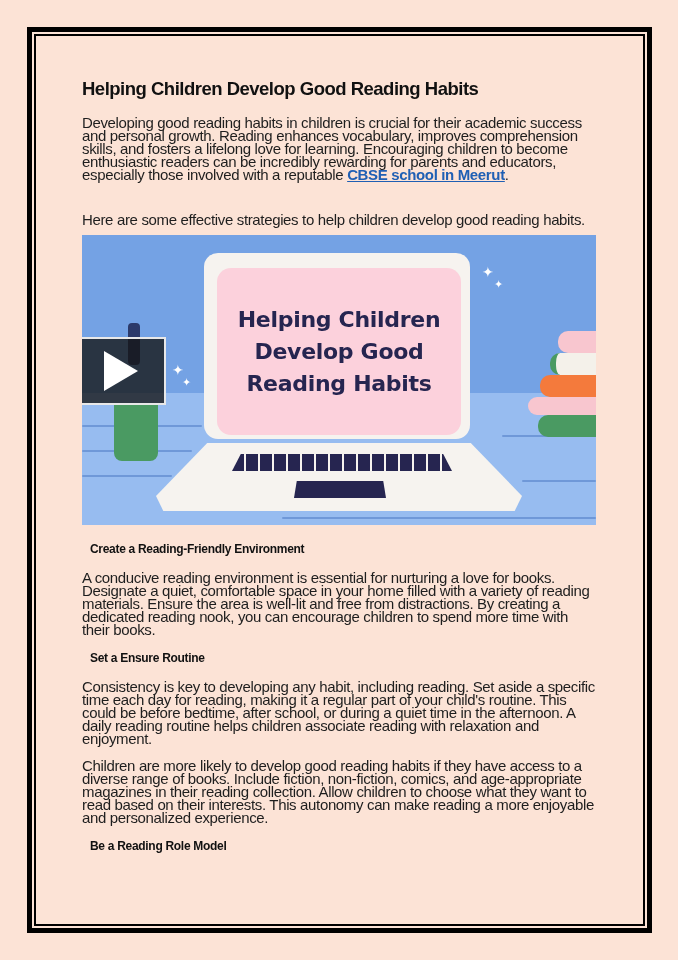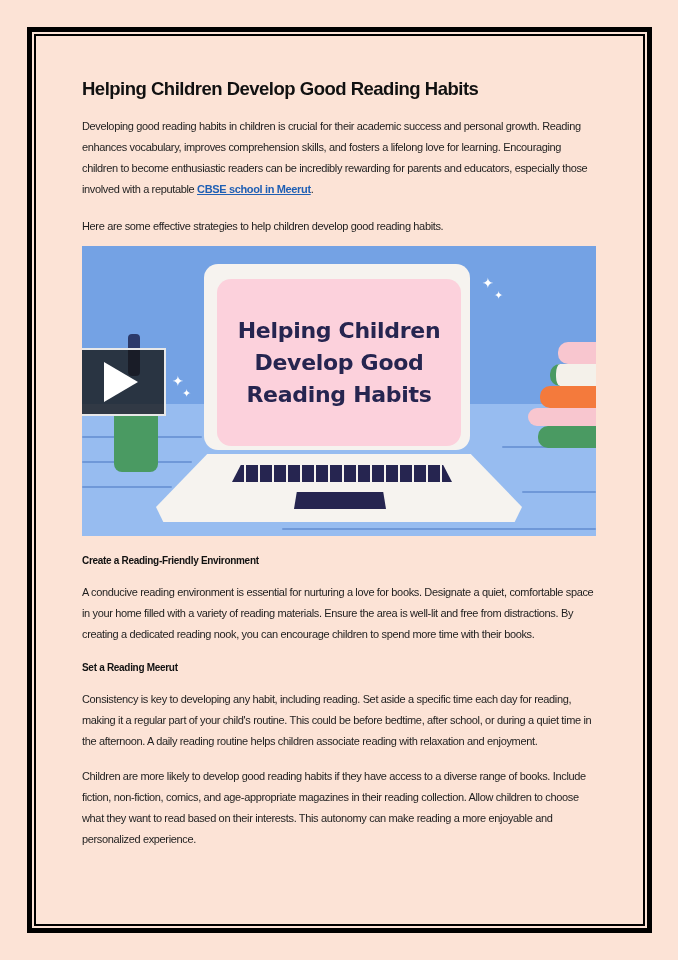--- a/index.html
+++ b/index.html
@@ -16,27 +16,27 @@
     border:2px solid #000; box-sizing:border-box; background:#fce3d6;
   }
   .content {
     position:absolute; left:82px; top:76px; width:514px;
   }
   h1 {
     font-size:18.5px; font-weight:bold; margin:0; letter-spacing:-0.5px; line-height:26px;
     color:#111;
   }
   p {
-    font-size:11px; line-height:21px; margin:0; letter-spacing:-0.35px; color:#1e1e1e;
+    font-size:15px; line-height:13px; margin:0; letter-spacing:-0.35px; color:#1e1e1e;
   }
   .intro { margin-top:14px; }
-  .lead { margin-top:16px; }
+  .lead { margin-top:32px; }
   a.link { color:#1f5fb4; text-decoration:underline; font-weight:bold; }
   h2 {
-    font-size:10px; font-weight:bold; margin:0; letter-spacing:-0.3px; line-height:15px; color:#111;
+    font-size:12px; font-weight:bold; margin:8px; letter-spacing:-0.3px; line-height:15px; color:#111;
   }
   .hero {
     margin-top:9px; width:514px; height:290px; position:relative; overflow:hidden;
     background:#74a2e4;
   }
   .sec-title { margin-top:15px; }
   .sec-body { margin-top:14px; }
   .desk { position:absolute; left:0; top:158px; width:514px; height:132px; background:#97bcf0; }
   .line { position:absolute; height:2px; background:#6f98d8; border-radius:2px; }
   .laptop-screen {
@@ -122,18 +122,19 @@
     <div class="trackpad"></div>
 
     <div class="play-overlay">
       <div class="play-triangle"></div>
     </div>
   </div>
 
   <h2 class="sec-title" style="margin-top:17px;">Create a Reading-Friendly Environment</h2>
   <p class="sec-body">A conducive reading environment is essential for nurturing a love for books. Designate a quiet, comfortable space in your home filled with a variety of reading materials. Ensure the area is well-lit and free from distractions. By creating a dedicated reading nook, you can encourage children to spend more time with their books.</p>
 
-  <h2 class="sec-title">Set a Reading Meerut</h2>
+  <h2 class="sec-title">Set a Ensure Routine</h2>
   <p class="sec-body">Consistency is key to developing any habit, including reading. Set aside a specific time each day for reading, making it a regular part of your child's routine. This could be before bedtime, after school, or during a quiet time in the afternoon. A daily reading routine helps children associate reading with relaxation and enjoyment.</p>
 
   <p class="sec-body">Children are more likely to develop good reading habits if they have access to a diverse range of books. Include fiction, non-fiction, comics, and age-appropriate magazines in their reading collection. Allow children to choose what they want to read based on their interests. This autonomy can make reading a more enjoyable and personalized experience.</p>
 
+  <h2 class="sec-title">Be a  Reading Role Model</h2>
 </div>
 
 </body></html>

